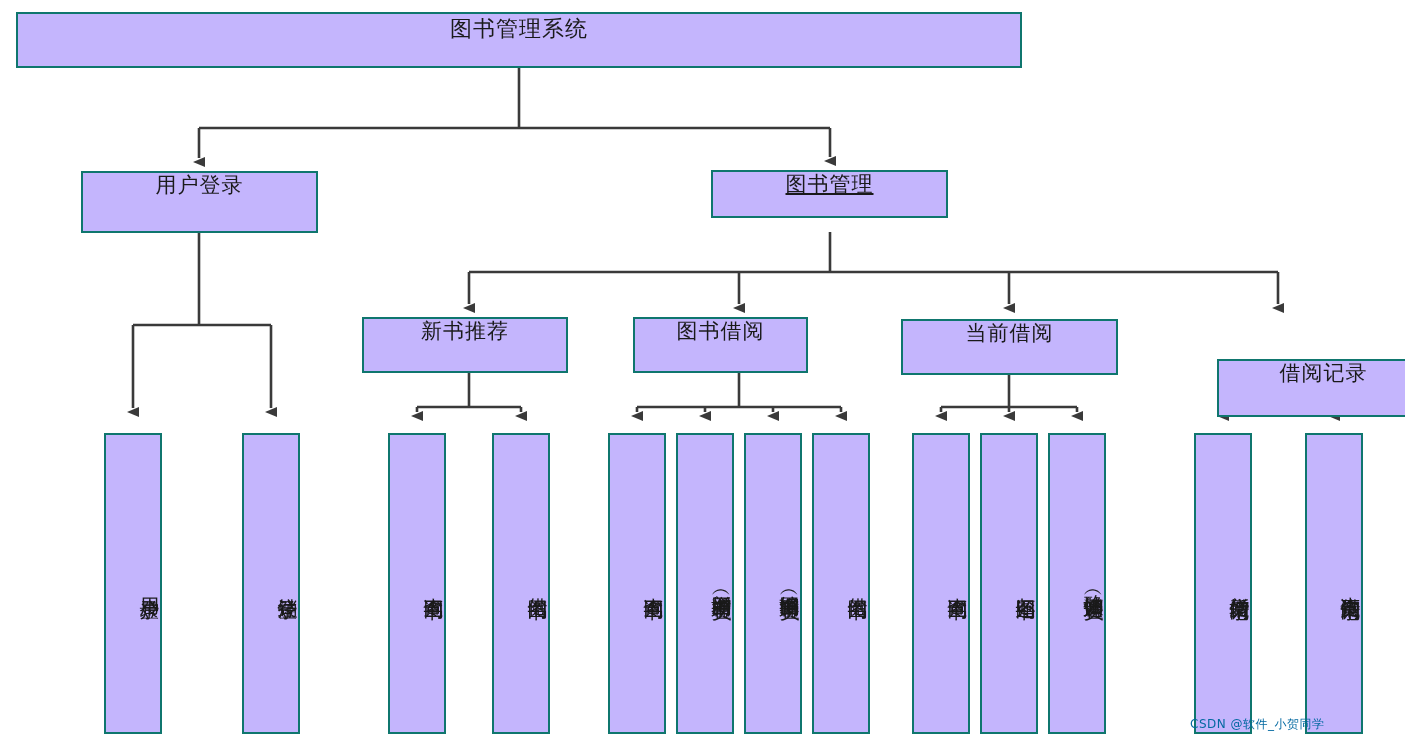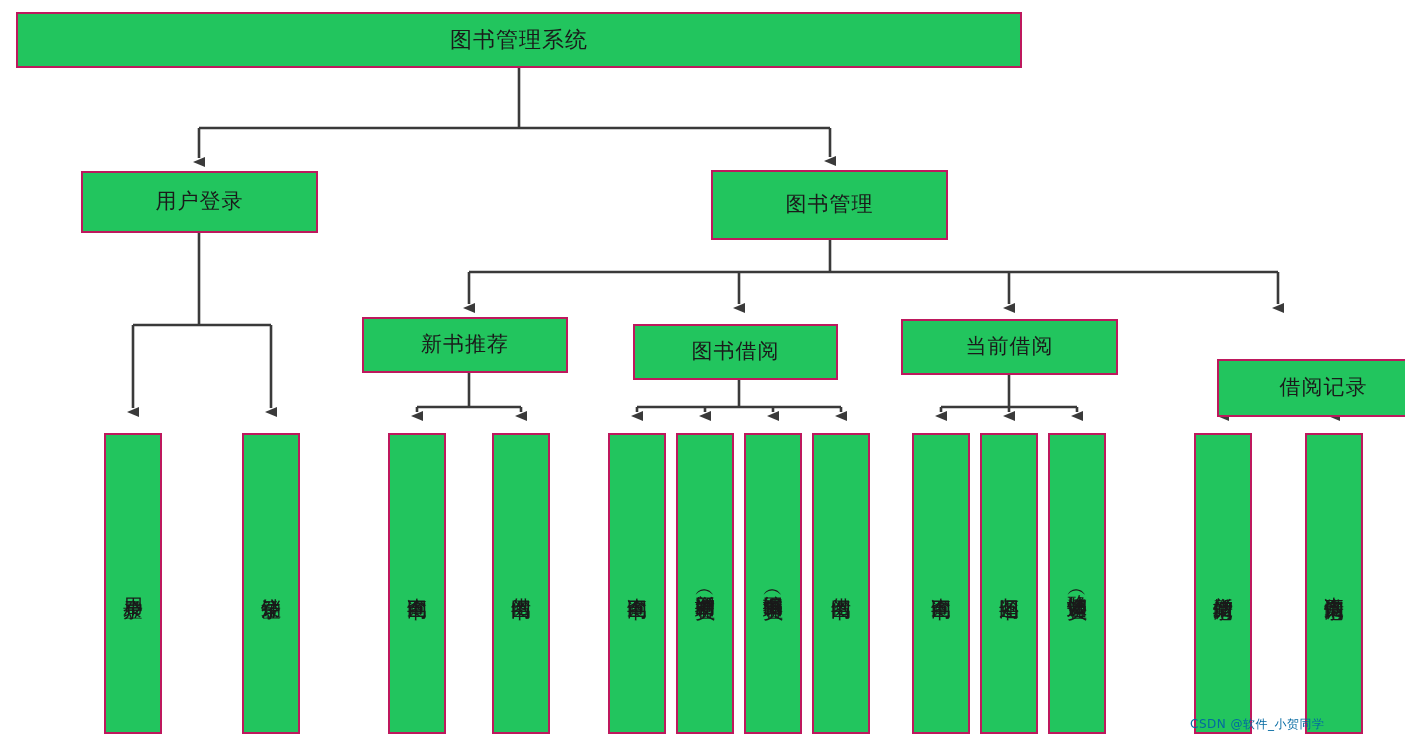--- a/index.html
+++ b/index.html
@@ -17,24 +17,24 @@
   #wires{
     position:absolute;
     left:0; top:0;
     width:1405px;
     height:747px;
     pointer-events:none;
   }
   .node{
     position:absolute;
     box-sizing:border-box;
-    background:#22c55e;
-    border:2px solid #be185d;
+    background:#c4b5fd;
+    border:2px solid #0f766e;
     display:flex;
-    align-items:center;
+    align-items:flex-start;
     justify-content:center;
     color:#1a1a1a;
   }
   .node.horiz{
     font-size:21px;
     letter-spacing:1px;
     line-height:1.2;
   }
   .node.title{
     font-size:22px;
@@ -119,29 +119,29 @@
   </svg>
 
   <div class="node title" style="left:16px;top:12px;width:1006px;height:56px;">
     <span>图书管理系统</span>
   </div>
 
   <div class="node horiz" style="left:81px;top:171px;width:237px;height:62px;">
     <span>用户登录</span>
   </div>
 
-  <div class="node horiz" style="left:711px;top:170px;width:237px;height:70px;">
+  <div class="node horiz" style="left:711px;top:170px;width:237px;height:48px;text-decoration:underline;">
     <span>图书管理</span>
   </div>
 
   <div class="node horiz" style="left:362px;top:317px;width:206px;height:56px;">
     <span>新书推荐</span>
   </div>
 
-  <div class="node horiz" style="left:633px;top:324px;width:205px;height:56px;">
+  <div class="node horiz" style="left:633px;top:317px;width:175px;height:56px;">
     <span>图书借阅</span>
   </div>
 
   <div class="node horiz" style="left:901px;top:319px;width:217px;height:56px;">
     <span>当前借阅</span>
   </div>
 
   <div class="node horiz" style="left:1217px;top:314px;width:213px;height:58px;margin-top:45px;">
     <span>借阅记录</span>
   </div>

